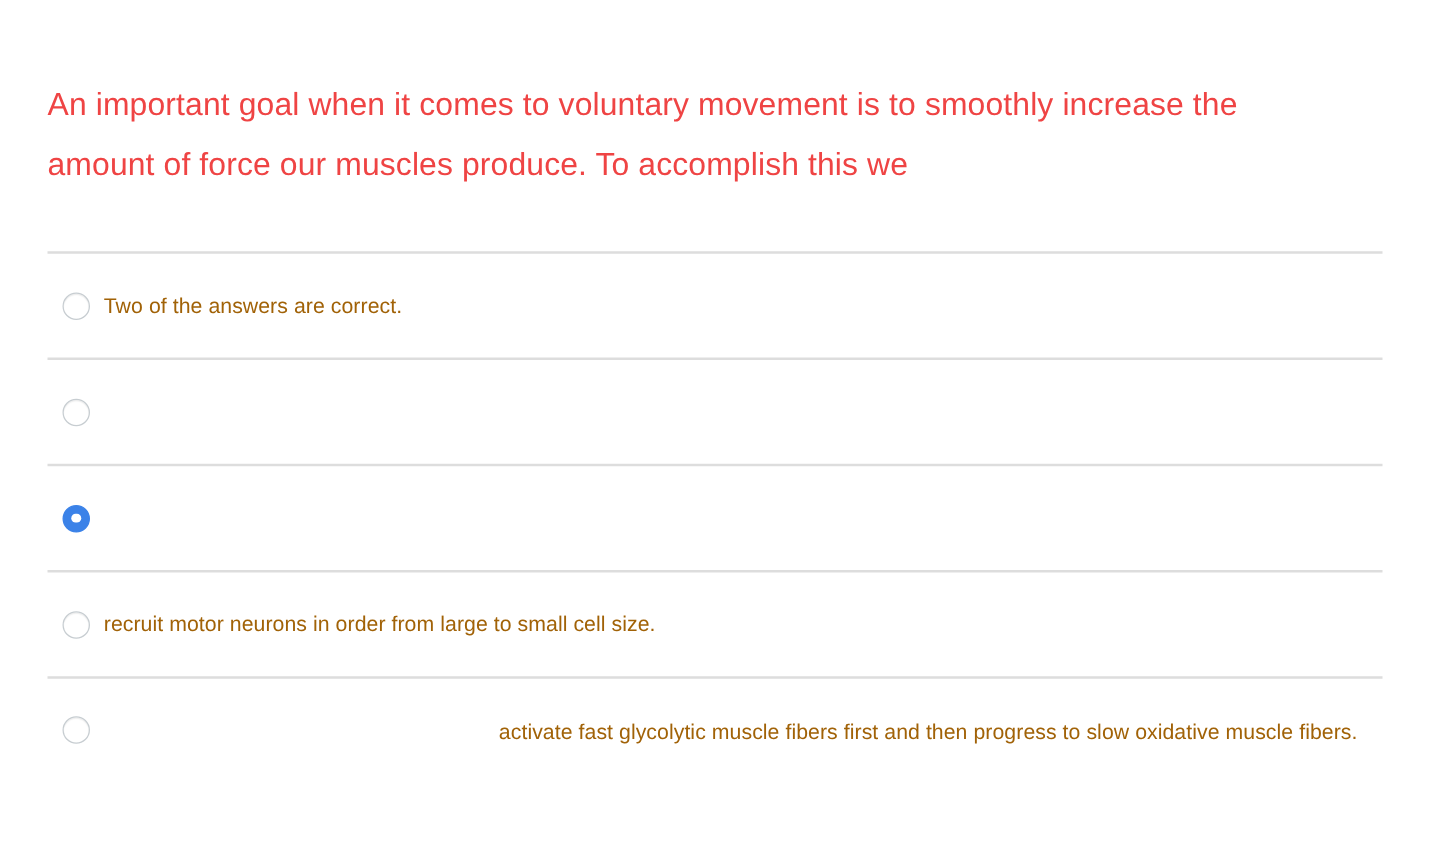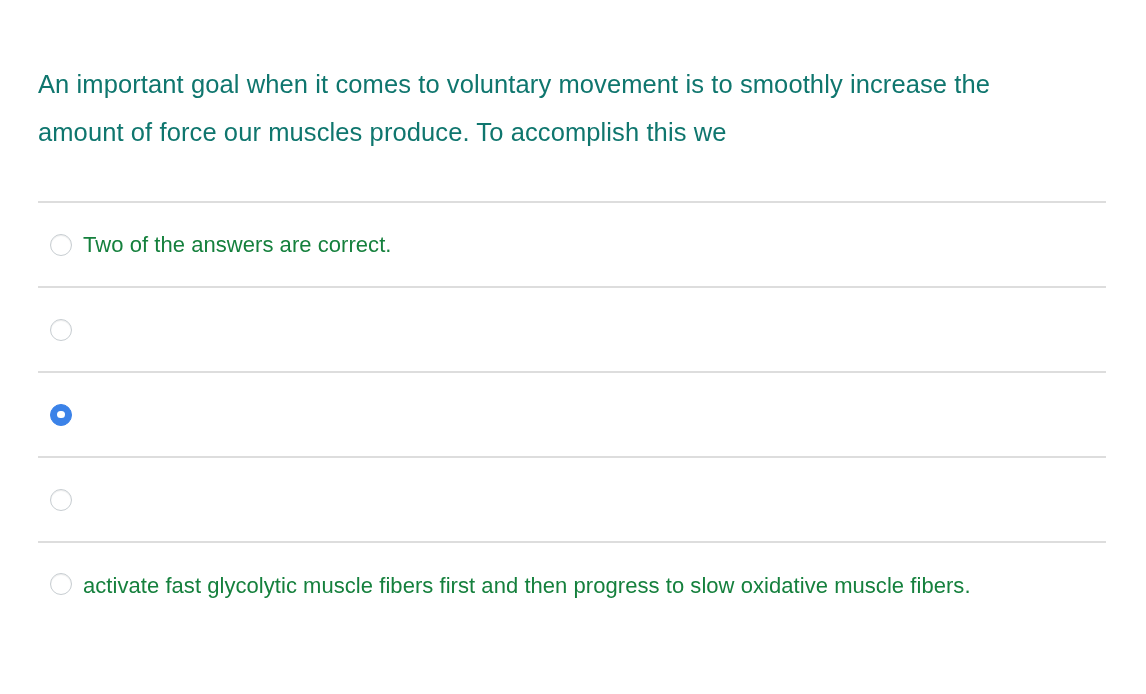--- a/index.html
+++ b/index.html
@@ -24,21 +24,21 @@
   }
 
   
   #question-text {
     position: absolute;
     left: 38px;
     top: 60px;
     width: 1035px;
     font-size: 25.5px;
     line-height: 48px;
-    color: #0f766e;
+    color: #ef4444;
     font-weight: 400;
     letter-spacing: 0.1px;
     white-space: pre-wrap;
   }
 
   
   #answers-list {
     position: absolute;
     left: 38px;
     top: 201px;
@@ -90,39 +90,40 @@
     width: 7.5px;
     height: 7.5px;
     margin-left: -3.75px;
     margin-top: -3.75px;
     border-radius: 50%;
     background: #ffffff;
   }
 
   .answer-text {
     flex: 1 1 auto;
-    font-size: 22px;
+    font-size: 17px;
     line-height: 41px;
-    color: #15803d;
+    color: #a16207;
     letter-spacing: 0.05px;
     padding-right: 20px;
   }
 
   
   .answer-row.single {
     height: 85px;
     align-items: center;
   }
   .answer-row.single .radio-wrap {
     align-items: center;
   }
   .answer-row.double {
     min-height: 110px;
     padding-top: 22px;
     padding-bottom: 10px;
+    text-align: right;
   }
   .answer-row.double .radio-wrap {
     padding-top: 8px;
   }
 </style>
 </head>
 <body>
 
 <div id="question-container">
 
@@ -146,20 +147,21 @@
     <div class="answer-row single">
       <div class="radio-wrap">
         <span class="radio selected"></span>
       </div>
     </div>
 
     <div class="answer-row single">
       <div class="radio-wrap">
         <span class="radio"></span>
       </div>
+      <div class="answer-text">recruit motor neurons in order from large to small cell size.</div>
     </div>
 
     <div class="answer-row double">
       <div class="radio-wrap">
         <span class="radio"></span>
       </div>
       <div class="answer-text">activate fast glycolytic muscle fibers first and then progress to slow oxidative muscle fibers.</div>
     </div>
 
   </div>

